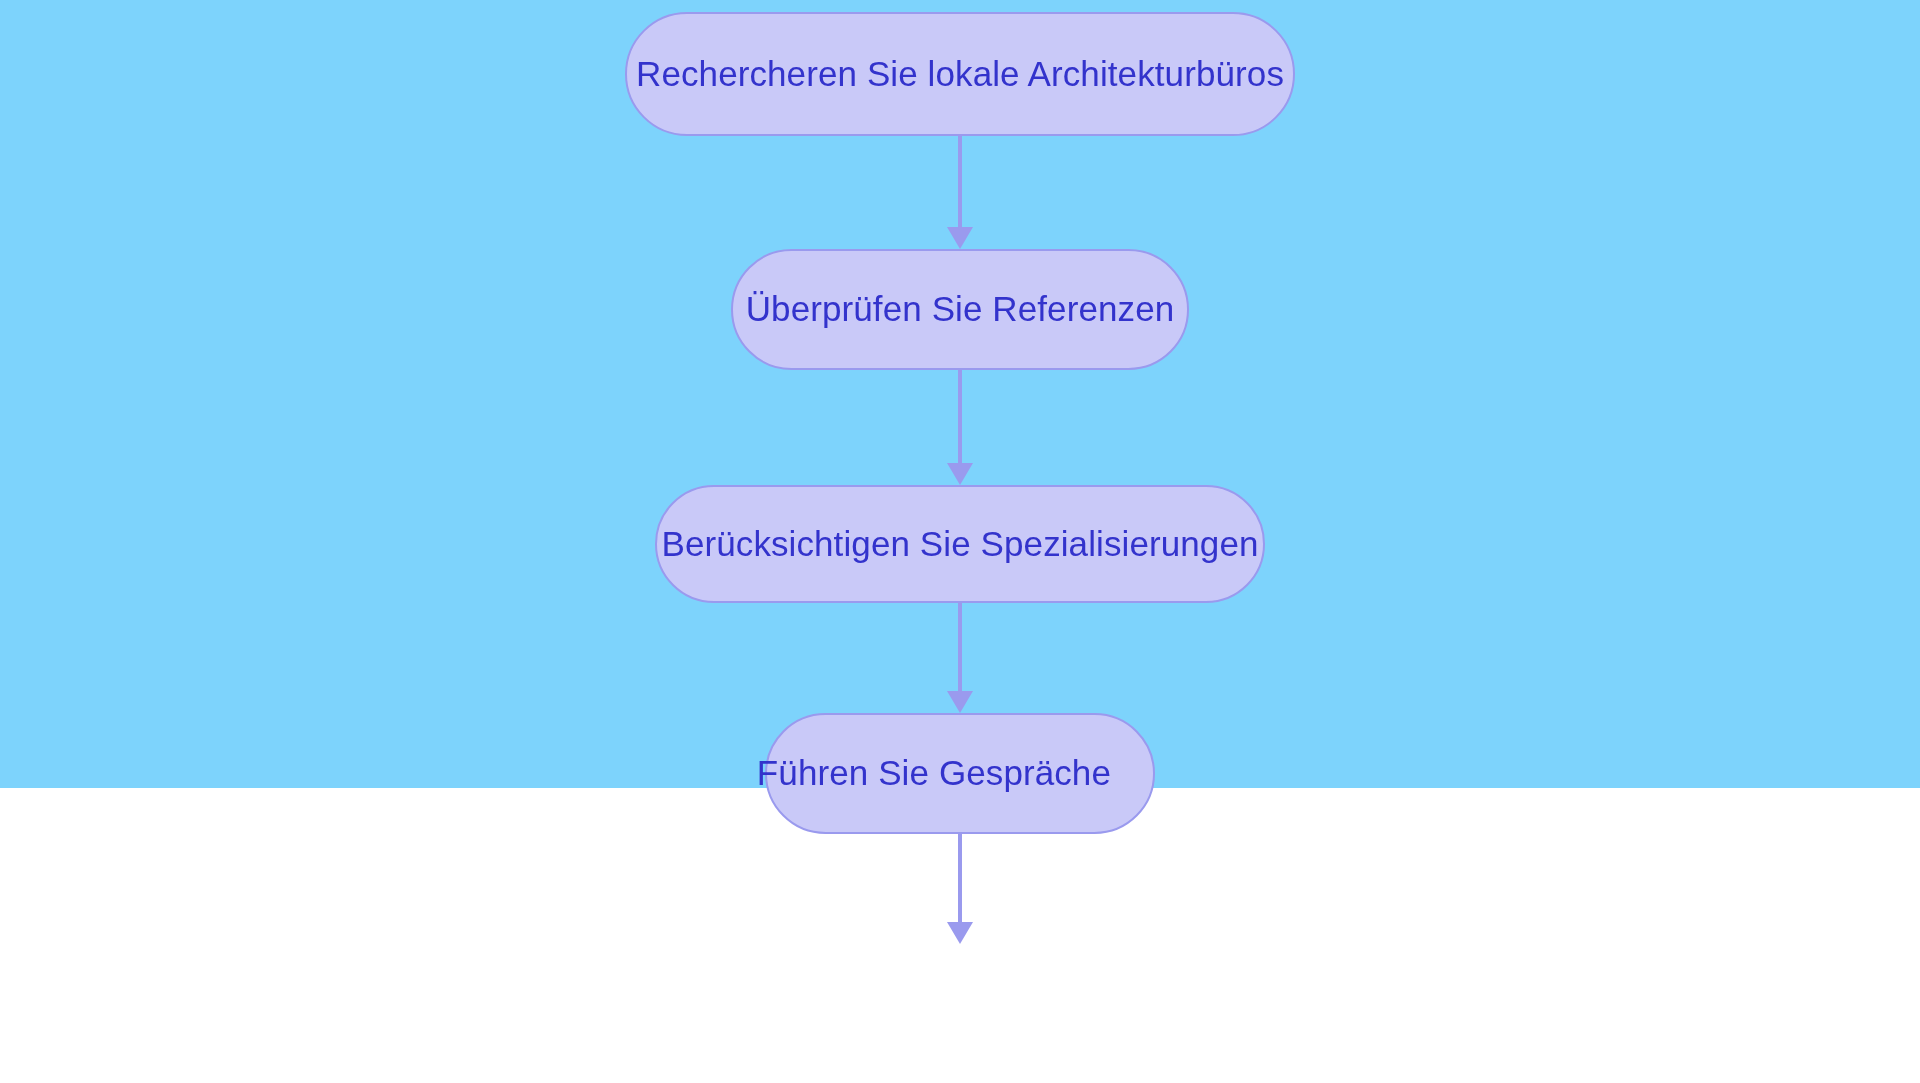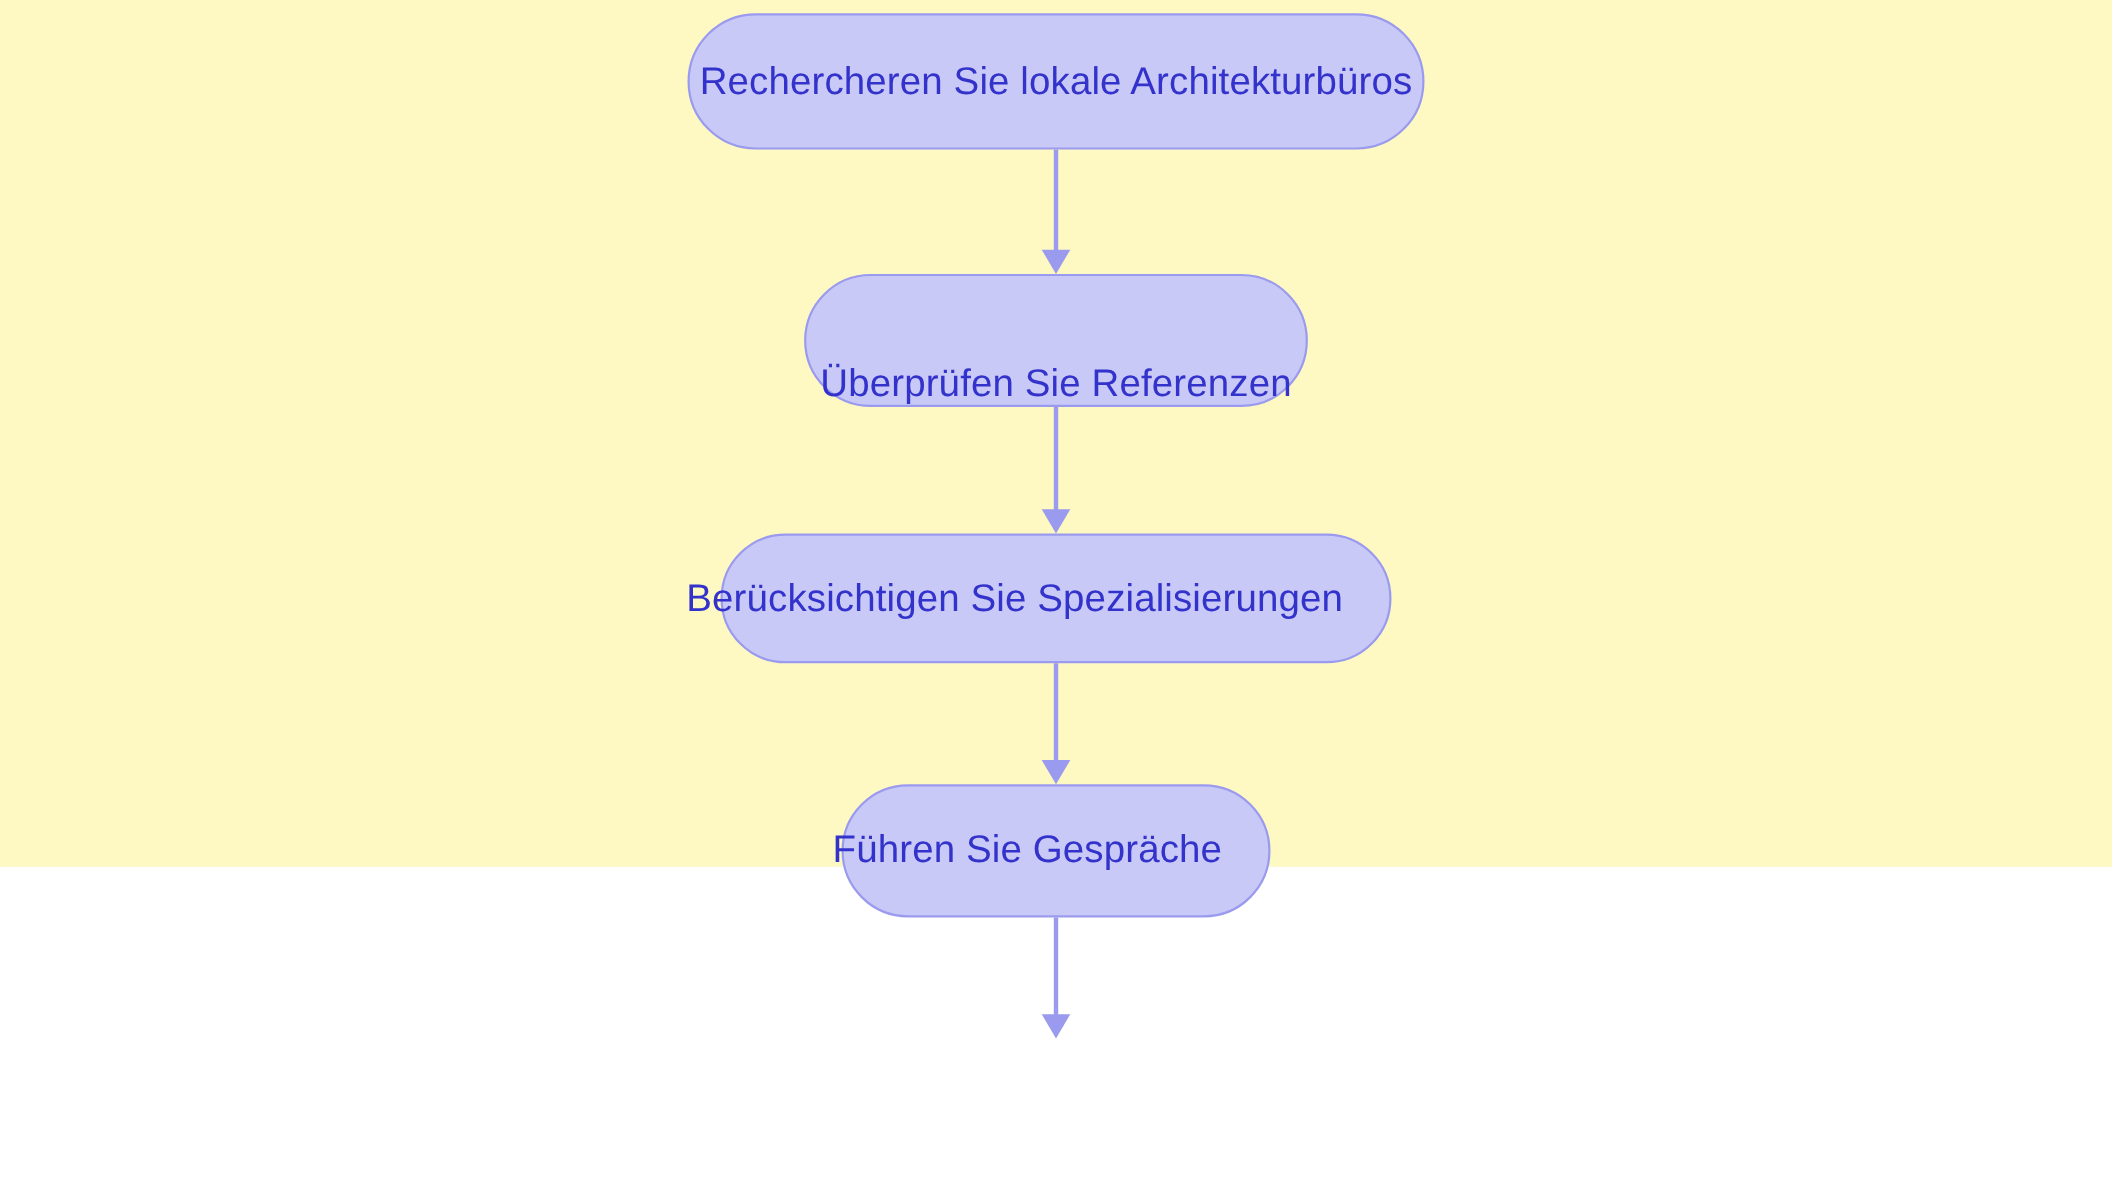--- a/index.html
+++ b/index.html
@@ -12,21 +12,21 @@
     width: 1920px;
     height: 1083px;
     overflow: hidden;
     font-family: "Liberation Sans", "DejaVu Sans", sans-serif;
   }
 
   #flowchart {
     position: relative;
     width: 1920px;
     height: 788px;
-    background: #fef9c3;
+    background: #7dd3fc;
   }
 
   .flow-column {
     position: absolute;
     left: 0;
     top: 0;
     width: 1920px;
     height: 1083px;
     display: flex;
     flex-direction: column;
@@ -52,22 +52,22 @@
     padding: 0 42px;
   }
 
   .node-text {
     display: block;
     color: #3333cc;
   }
 
   
   .node-1 { width: 670px; height: 124px; margin-top: 12px; }
-  .node-2 { width: 458px; height: 121px; align-items: flex-end; }
-  .node-3 { width: 610px; height: 118px; justify-content: flex-end; }
+  .node-2 { width: 458px; height: 121px; }
+  .node-3 { width: 610px; height: 118px; }
   .node-4 { width: 390px; height: 121px; justify-content: flex-end; }
   .node-5 { width: 436px; height: 122px; }
 
   .connector {
     position: relative;
     width: 30px;
     display: flex;
     flex-direction: column;
     align-items: center;
     justify-content: flex-start;

